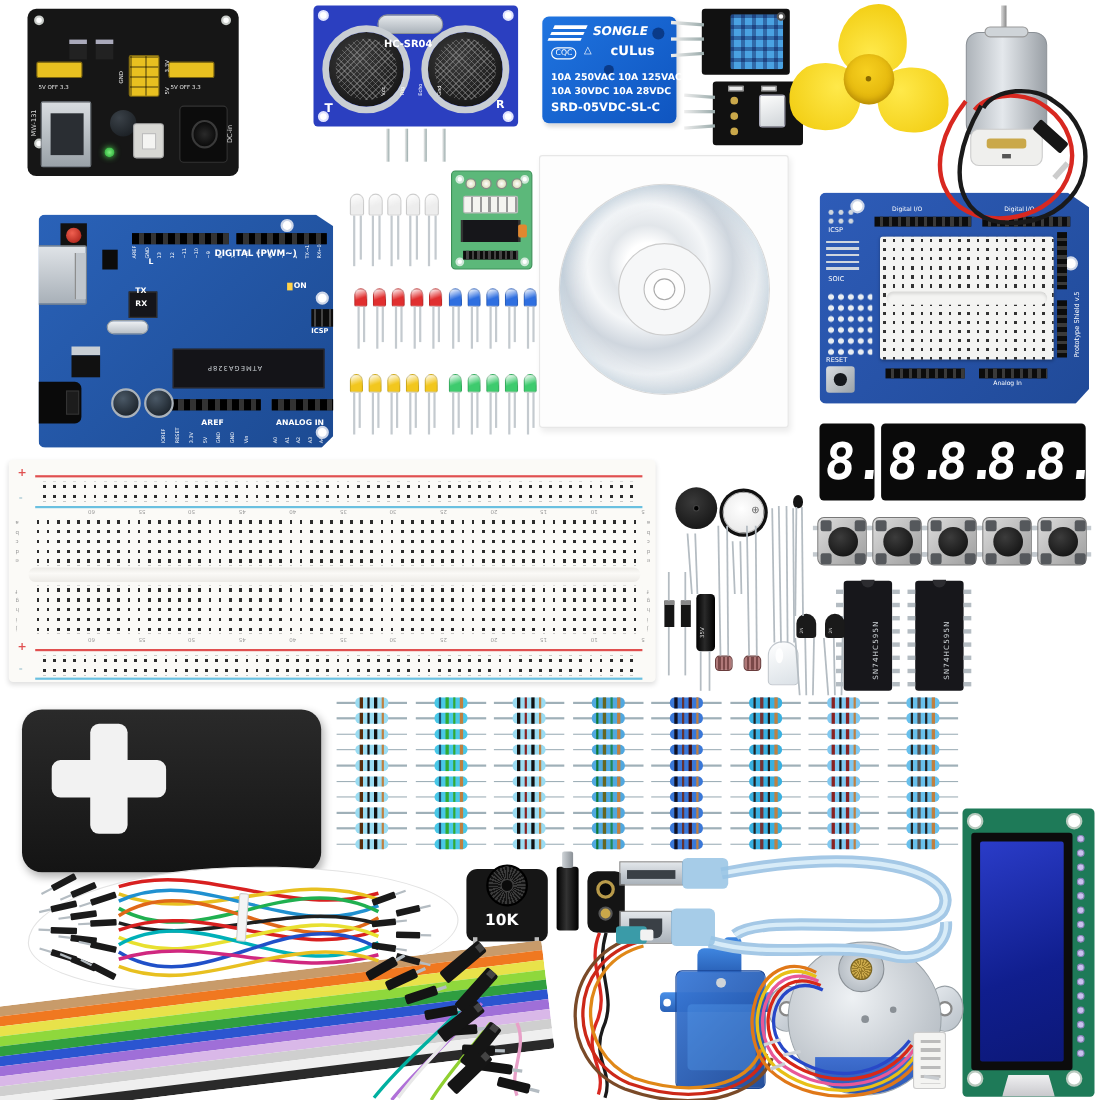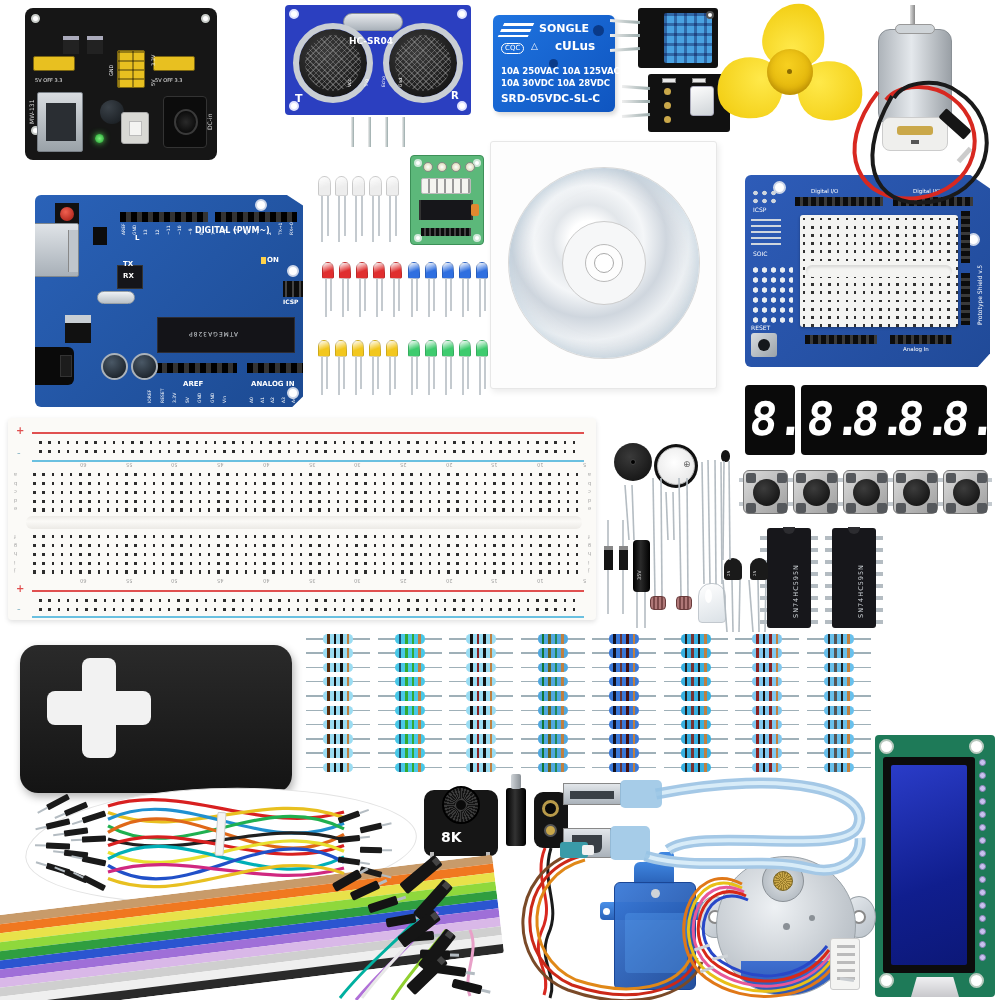--- a/index.html
+++ b/index.html
@@ -76,21 +76,21 @@
         <div class="c" style="left: 21px; top: 36px; width: 3px; height: 30px; background: linear-gradient(90deg, rgb(238, 238, 238), rgb(153, 170, 170)); position: absolute;"></div>
         <div class="c" style="left: 34px; top: 6px; font-size: 4.5px; color: rgb(255, 255, 255); transform: rotate(-90deg); transform-origin: left top; position: absolute;">Echo</div>
         <div class="c" style="left: 38px; top: 36px; width: 3px; height: 30px; background: linear-gradient(90deg, rgb(238, 238, 238), rgb(153, 170, 170)); position: absolute;"></div>
         <div class="c" style="left: 51px; top: 6px; font-size: 4.5px; color: rgb(255, 255, 255); transform: rotate(-90deg); transform-origin: left top; position: absolute;">Gnd</div>
         <div class="c" style="left: 55px; top: 36px; width: 3px; height: 30px; background: linear-gradient(90deg, rgb(238, 238, 238), rgb(153, 170, 170)); position: absolute;"></div>
       </div>
   </div>
 
   <div class="c" style="left:493px;top:15px;width:122px;height:97px;background:linear-gradient(135deg,#1f74e0,#0f55c0);border-radius:6px;z-index:1;box-shadow:2px 3px 4px rgba(0,0,0,.15)">
     <div class="c" style="left:8px;top:8px;width:30px;height:14px;background:repeating-linear-gradient(180deg,#fff 0 3px,rgba(0,0,0,0) 3px 6px);transform:skewX(-25deg)"></div>
-    <div class="t" style="left:46px;top:8px;font-size:11px;font-weight:bold;color:#fff">SONGLE</div>
+    <div class="t" style="left:46px;top:8px;font-size:11px;font-weight:bold;font-style:italic;color:#fff">SONGLE</div>
     <div class="t" style="left:8px;top:28px;font-size:7px;color:#fff;border:1px solid #fff;border-radius:6px;padding:1px 3px">CQC</div>
     <div class="t" style="left:38px;top:27px;font-size:9px;color:#fff">△</div>
     <div class="t" style="left:62px;top:25px;font-size:12px;font-weight:bold;color:#fff">cULus</div>
     <div class="c" style="left:100px;top:10px;width:11px;height:11px;border-radius:50%;background:#0a3a88"></div>
     <div class="c" style="left:56px;top:44px;width:9px;height:9px;border-radius:50%;background:#0a3a88"></div>
     <div class="t" style="left:8px;top:52px;font-size:8.5px;font-weight:bold;color:#fff">10A 250VAC 10A 125VAC</div>
     <div class="t" style="left:8px;top:64px;font-size:8.5px;font-weight:bold;color:#fff">10A 30VDC 10A 28VDC</div>
     <div class="t" style="left:8px;top:78px;font-size:10.5px;font-weight:bold;color:#fff">SRD-05VDC-SL-C</div>
   </div>
 
@@ -1157,21 +1157,21 @@
       </div>
       <div class="c" style="left: 332px; top: 876px; width: 30px; height: 9px; background: rgb(20, 20, 20); border-radius: 2px; transform: rotate(-30deg); z-index: 5;">
         <div class="c" style="left: 30px; top: 3px; width: 9px; height: 2.5px; background: rgb(180, 188, 194);"></div>
       </div>
     </div>
 
   <div class="c" style="left:424px;top:790px;width:74px;height:66px;background:#161616;border-radius:10px 10px 8px 8px;z-index:1">
     <div class="c" style="left:18px;top:-4px;width:38px;height:38px;border-radius:50%;background:repeating-conic-gradient(#3a3a3a 0 6deg,#141414 6deg 12deg);border:2px solid #000">
       <div class="c" style="left:11px;top:11px;width:12px;height:12px;border-radius:50%;background:#0a0a0a;border:1px solid #444"></div>
     </div>
-    <div class="t" style="left:17px;top:40px;font-size:14px;font-weight:bold;color:#fff">8K</div>
+    <div class="t" style="left:17px;top:40px;font-size:14px;font-weight:bold;color:#fff">10K</div>
     <div class="c" style="left:6px;top:62px;width:4px;height:12px;background:#bbb"></div>
     <div class="c" style="left:62px;top:62px;width:4px;height:12px;background:#bbb"></div>
   </div>
 
   <div class="c" style="left:506px;top:788px;width:20px;height:58px;background:linear-gradient(90deg,#000,#333 45%,#000);border-radius:3px;z-index:2">
     <div class="c" style="left:5px;top:-14px;width:10px;height:15px;background:linear-gradient(90deg,#cfd4d8,#8a9096);border-radius:2px"></div>
   </div>
   <div class="c" style="left:534px;top:792px;width:34px;height:56px;background:#141414;border-radius:9px;z-index:2">
     <div class="c" style="left:8px;top:8px;width:17px;height:17px;border-radius:50%;background:#0a0a0a;border:3px solid #b89a4a"></div>
     <div class="c" style="left:10px;top:32px;width:13px;height:13px;border-radius:50%;background:#caa84a;border:2px solid #555"></div>

